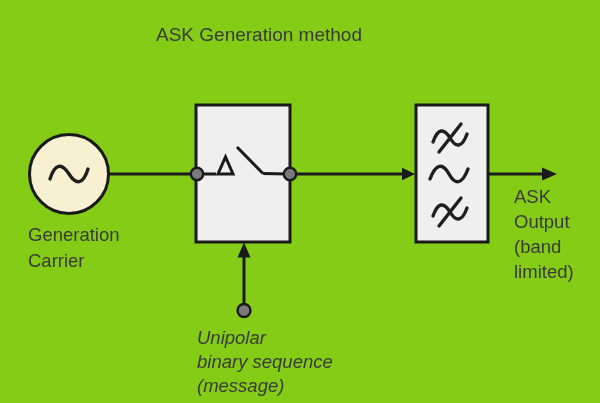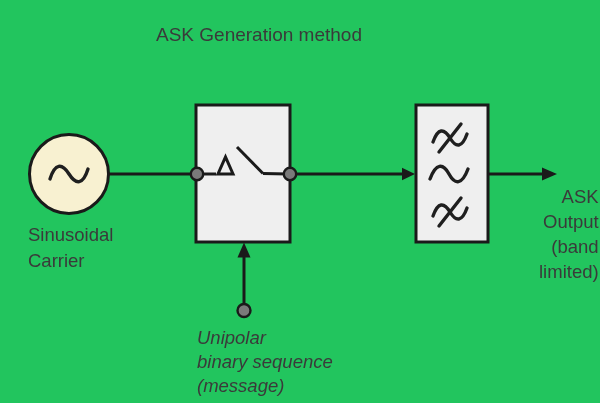--- a/index.html
+++ b/index.html
@@ -1,20 +1,20 @@
 <!DOCTYPE html>
 <html><head>
 <meta charset="utf-8">
 <style>
   html, body { margin: 0; padding: 0; background: #ffffff; }
   .stage {
     position: relative;
     width: 600px;
     height: 403px;
-    background: #22c55e;
+    background: #84cc16;
     overflow: hidden;
     font-family: "Liberation Sans", sans-serif;
   }
   .stage svg { position: absolute; left: 0; top: 0; }
   .txt {
     position: absolute;
     white-space: pre-line;
     color: #3a3a3a;
     font-size: 18.5px;
     line-height: 25px;
@@ -22,21 +22,21 @@
   .title {
     position: absolute;
     left: 156px;
     top: 24px;
     color: #3a3a3a;
     font-size: 19px;
     line-height: 22px;
     white-space: nowrap;
   }
   .carrier-label { left: 28px;  top: 222px; line-height: 26px; }
-  .output-label  { left: 539px; top: 184px; line-height: 25px; text-align: right; }
+  .output-label  { left: 514px; top: 184px; line-height: 25px; }
   .message-label { left: 197px; top: 326px; line-height: 24px; font-style: italic; }
 
   .wire    { stroke: #1a1a1a; stroke-width: 3; }
   .shape   { stroke: #1a1a1a; stroke-width: 3; }
   .glyph   { stroke: #1f1f1f; stroke-width: 3.4; fill: none;
              stroke-linecap: round; stroke-linejoin: round; }
   .node    { fill: #7a7a7a; stroke: #1a1a1a; stroke-width: 2.4; }
   .arrowhead { fill: #1a1a1a; stroke: none; }
 </style>
 </head>
@@ -76,21 +76,21 @@
     <line x1="488" y1="174" x2="543" y2="174" class="wire"></line>
     <polygon points="557,174 542,167.5 542,180.5" class="arrowhead"></polygon>
 
     <line x1="244" y1="303" x2="244" y2="256" class="wire"></line>
     <polygon points="244,242.5 237.5,257.5 250.5,257.5" class="arrowhead"></polygon>
     <circle cx="244" cy="310.5" r="6.5" class="node"></circle>
   </svg>
 
   <div class="title">ASK Generation method</div>
 
-  <div class="txt carrier-label">Sinusoidal
+  <div class="txt carrier-label">Generation
 Carrier</div>
 
   <div class="txt output-label">ASK
 Output
 (band
 limited)</div>
 
   <div class="txt message-label">Unipolar
 binary sequence
 (message)</div>

